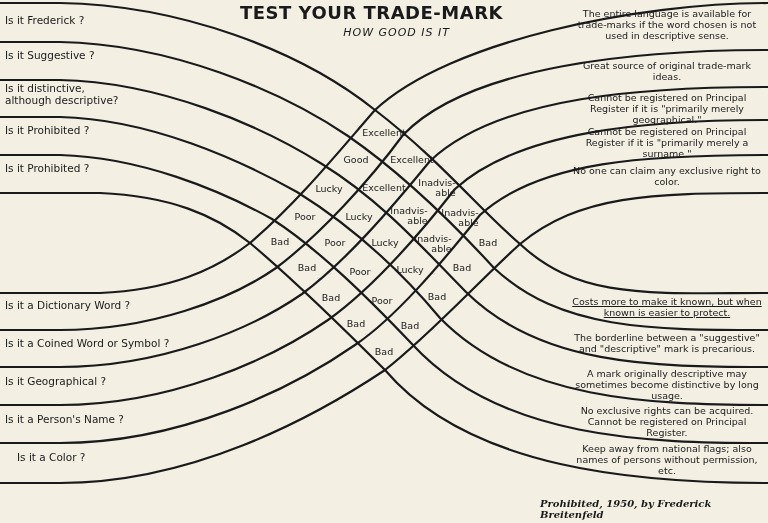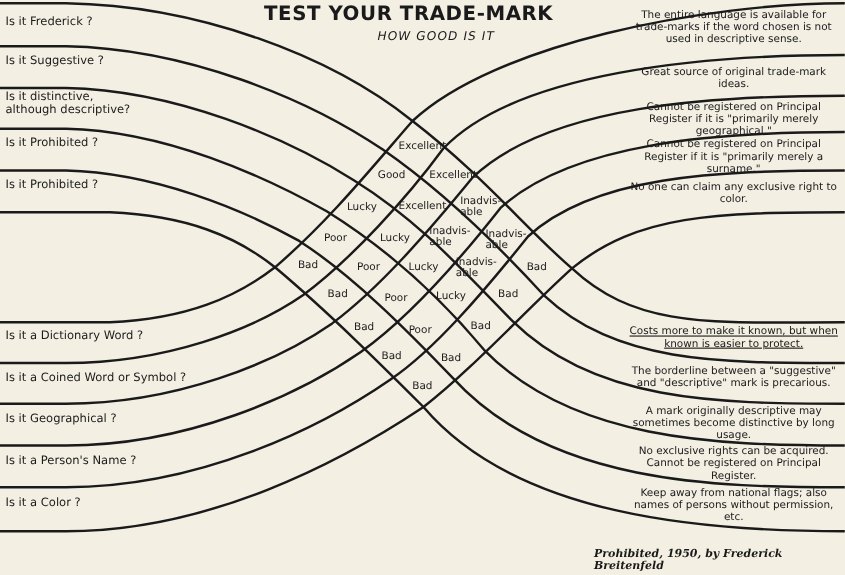--- a/index.html
+++ b/index.html
@@ -2,21 +2,21 @@
 <html><head>
 <meta charset="utf-8">
 <style>
   html, body { margin: 0; padding: 0; }
   body { width: 768px; height: 523px; background: #f3efe3; position: relative; overflow: hidden; font-family: "DejaVu Sans", sans-serif; color: #1a1a1a; }
   #canvas { position: absolute; left: 0; top: 0; width: 768px; height: 523px; }
   .title { position: absolute; left: 240px; top: 2px; width: 300px; text-align: left; font-family: "DejaVu Sans", sans-serif; font-weight: bold; font-size: 18px; letter-spacing: 0.5px; }
   .subtitle { position: absolute; left: 290px; top: 26px; width: 160px; text-align: right; font-family: "DejaVu Sans", sans-serif; font-style: italic; font-size: 11px; line-height: 14px; letter-spacing: 1px; }
   .q { position: absolute; left: 5px; font-size: 10.5px; line-height: 12px; }
   .note { position: absolute; font-size: 9.5px; line-height: 11px; text-align: center; width: 190px; }
-  .cell { position: absolute; font-size: 9.5px; line-height: 10px; text-align: left; transform: translate(-50%, -50%); white-space: pre-line; }
+  .cell { position: absolute; font-size: 9.5px; line-height: 10px; text-align: right; transform: translate(-50%, -50%); white-space: pre-line; }
   .copyright { position: absolute; left: 540px; top: 498px; font-family: "DejaVu Serif", serif; font-style: italic; font-weight: bold; font-size: 10px; }
 </style>
 </head>
 <body>
 
 <svg id="canvas" viewBox="0 0 768 523" xmlns="http://www.w3.org/2000/svg">
   <g fill="none" stroke="#1a1a1a" stroke-width="2.2" stroke-linecap="round">
 
     <path d="M0,3 L60,3 C180,5 300,50 375,110 C440,160 480,210 520,244 C580,300 650,293 768,293"></path>
     <path d="M0,42 L60,42 C170,44 280,90 348,136 C400,172 450,220 494,268 C560,330 650,330 768,330"></path>
@@ -43,21 +43,21 @@
     <div class="q" style="top: 14px; white-space: pre-line;">Is it Frederick ?</div>
     <div class="q" style="top: 49px; white-space: pre-line;">Is it Suggestive ?</div>
     <div class="q" style="top: 82px; white-space: pre-line;">Is it distinctive,
 although descriptive?</div>
     <div class="q" style="top: 124px; white-space: pre-line;">Is it Prohibited ?</div>
     <div class="q" style="top: 162px; white-space: pre-line;">Is it Prohibited ?</div>
     <div class="q" style="top: 299px; white-space: pre-line;">Is it a Dictionary Word ?</div>
     <div class="q" style="top: 337px; white-space: pre-line;">Is it a Coined Word or Symbol ?</div>
     <div class="q" style="top: 375px; white-space: pre-line;">Is it Geographical ?</div>
     <div class="q" style="top: 413px; white-space: pre-line;">Is it a Person's Name ?</div>
-    <div class="q" style="top: 451px; white-space: pre-line;">Is it a Color ?</div>
+    <div class="q" style="top: 451px; white-space: pre-line; margin-left: 12px;">Is it a Color ?</div>
   </div>
 <div id="notes">
     <div class="note" style="top: 8px; left: 572px;">The entire language is available for trade-marks if the word chosen is not used in descriptive sense.</div>
     <div class="note" style="top: 60px; left: 572px;">Great source of original trade-mark ideas.</div>
     <div class="note" style="top: 92px; left: 572px;">Cannot be registered on Principal Register if it is "primarily merely geographical."</div>
     <div class="note" style="top: 126px; left: 572px;">Cannot be registered on Principal Register if it is "primarily merely a surname."</div>
     <div class="note" style="top: 165px; left: 572px;">No one can claim any exclusive right to color.</div>
     <div class="note" style="top: 296px; left: 572px; text-decoration: underline;">Costs more to make it known, but when known is easier to protect.</div>
     <div class="note" style="top: 332px; left: 572px;">The borderline between a "suggestive" and "descriptive" mark is precarious.</div>
     <div class="note" style="top: 368px; left: 572px;">A mark originally descriptive may sometimes become distinctive by long usage.</div>

